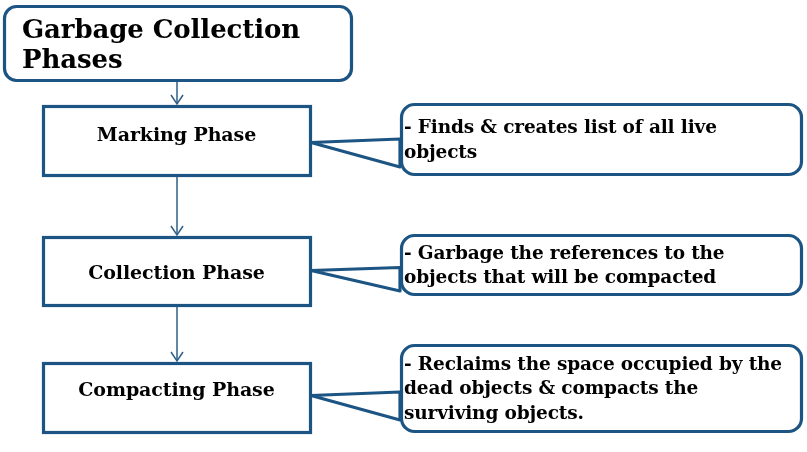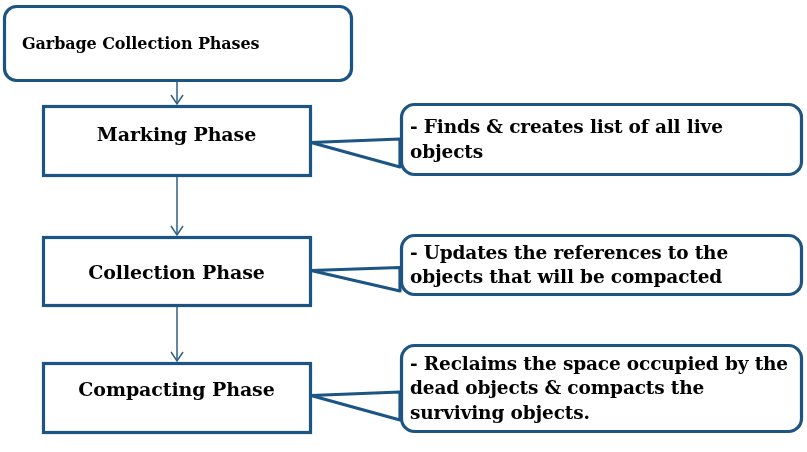--- a/index.html
+++ b/index.html
@@ -37,40 +37,40 @@
     white-space: pre-line;
   }
   .title-text {
     left: 3px;
     top: 5px;
     width: 350px;
     height: 77px;
     justify-content: flex-start;
     padding-left: 19px;
     box-sizing: border-box;
-    font-size: 16px;
+    font-size: 26px;
     letter-spacing: -0.1px;
   }
   .phase-text {
     left: 42px;
     width: 269px;
     justify-content: center;
     font-size: 19px;
     letter-spacing: -0.1px;
   }
   .phase-text.p1 { top: 105px; height: 58px; }
   .phase-text.p2 { top: 236px; height: 71px; }
   .phase-text.p3 { top: 353px; height: 72px; }
 
   .callout-text {
     left: 400px;
     width: 403px;
     justify-content: flex-start;
     align-items: center;
-    padding-left: 10px;
+    padding-left: 4px;
     padding-right: 8px;
     box-sizing: border-box;
     font-size: 18.5px;
     line-height: 1.30;
     letter-spacing: -0.15px;
   }
   .callout-text.c1 { top: 103px; height: 73px; }
   .callout-text.c2 { top: 234px; height: 62px; }
   .callout-text.c3 { top: 344px; height: 89px; }
 </style>
@@ -118,19 +118,19 @@
   </svg>
 
   <div class="node-text title-text">Garbage Collection Phases</div>
 
   <div class="node-text phase-text p1">Marking Phase</div>
 
   <div class="node-text callout-text c1">- Finds &amp; creates list of all live objects</div>
 
   <div class="node-text phase-text p2">Collection Phase</div>
 
-  <div class="node-text callout-text c2">- Updates the references to the objects that will be compacted</div>
+  <div class="node-text callout-text c2">- Garbage the references to the objects that will be compacted</div>
 
   <div class="node-text phase-text p3">Compacting Phase</div>
 
   <div class="node-text callout-text c3">- Reclaims the space occupied by the dead objects &amp; compacts the surviving objects.</div>
 
 </div>
 
 </body></html>

